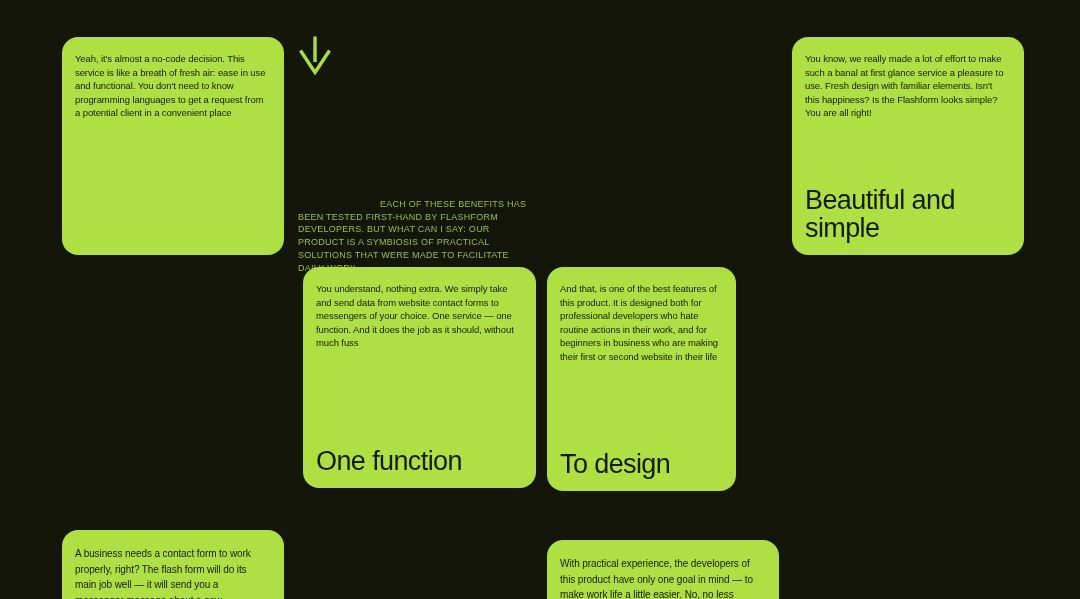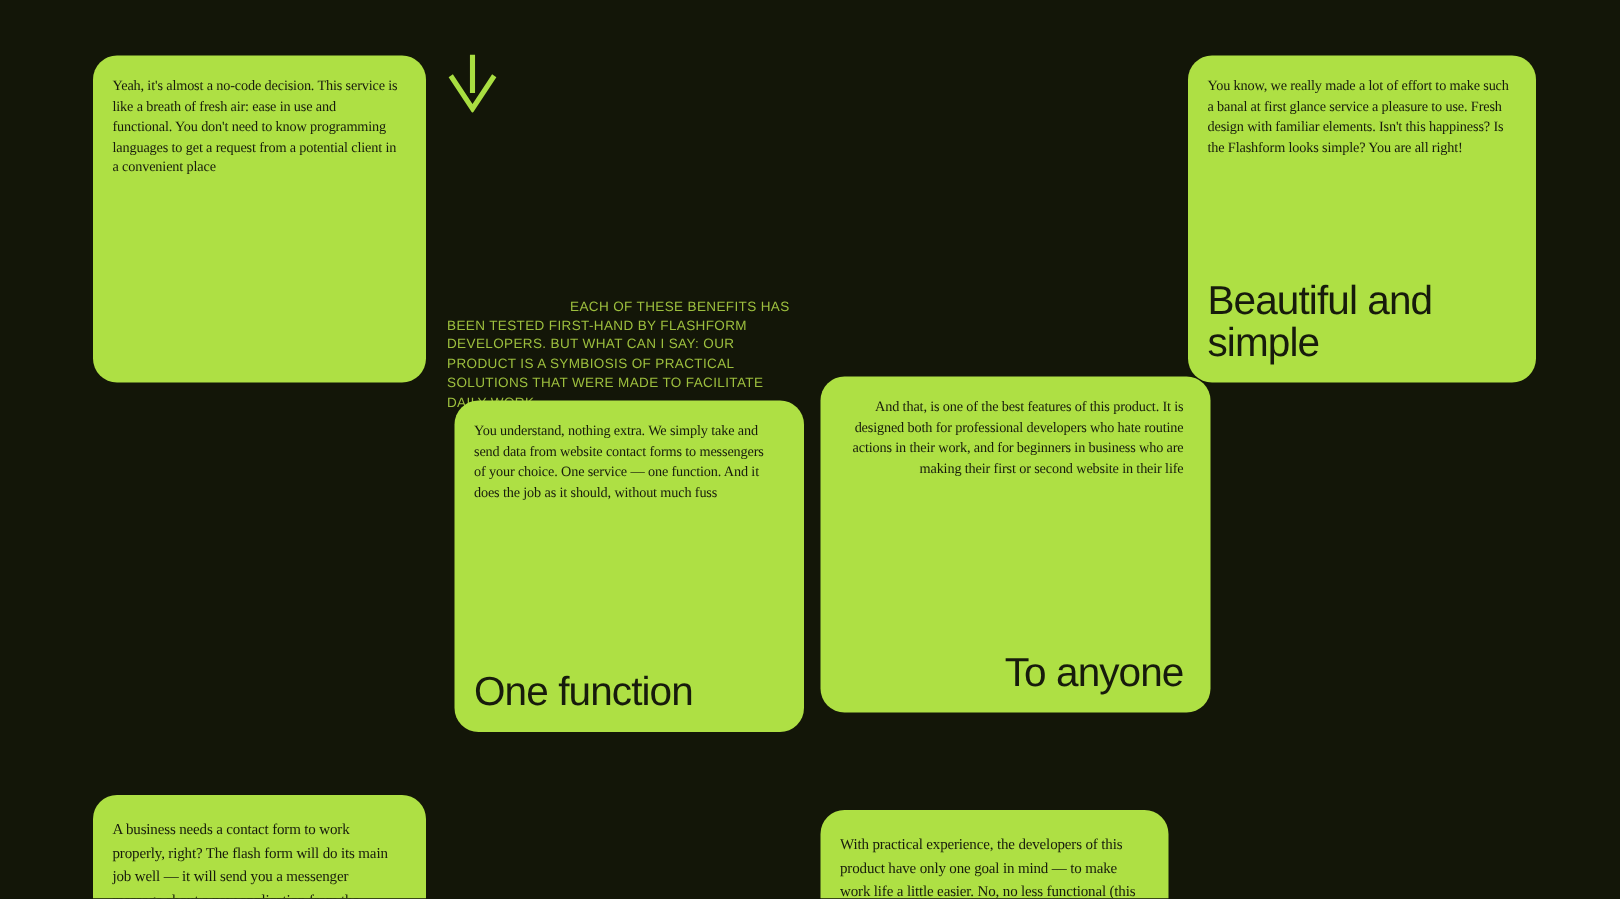--- a/index.html
+++ b/index.html
@@ -19,34 +19,33 @@
     display: flex;
     flex-direction: column;
     padding: 15px 18px 13px 13px;
     overflow: hidden;
   }
   .card-body {
     color: #171B0C;
     font-size: 9.5px;
     line-height: 13.6px;
     letter-spacing: -0.1px;
-    font-family: Liberation Serif, serif;
   }
   .card-title {
     margin-top: auto;
     color: #171B0C;
     font-size: 27px;
     line-height: 28px;
     font-weight: 400;
     letter-spacing: -0.6px;
   }
   .card-1 { left: 62px;  top: 37px;  width: 222px; height: 218px; }
   .card-2 { left: 792px; top: 37px;  width: 232px; height: 218px; }
   .card-3 { left: 303px; top: 267px; width: 233px; height: 221px; }
-  .card-4 { left: 547px; top: 251px; width: 260px; height: 224px; text-align: right; }
+  .card-4 { left: 547px; top: 267px; width: 189px; height: 224px; }
   .card-5 { left: 62px;  top: 530px; width: 222px; height: 180px; padding-top: 16px; }
   .card-6 { left: 547px; top: 540px; width: 232px; height: 170px; padding-top: 16px; }
   .card-5 .card-body, .card-6 .card-body {
     font-size: 10px;
     line-height: 15.6px;
   }
   .intro-arrow {
     position: absolute;
     left: 298px;
     top: 35px;
@@ -90,21 +89,21 @@
     <h2 class="card-title">One function</h2>
   </section>
 
   <section class="card card-2">
     <p class="card-body">You know, we really made a lot of effort to make such a banal at first glance service a pleasure to use. Fresh design with familiar elements. Isn't this happiness? Is the Flashform looks simple? You are all right!</p>
     <h2 class="card-title">Beautiful and simple</h2>
   </section>
 
   <section class="card card-4">
     <p class="card-body">And that, is one of the best features of this product. It is designed both for professional developers who hate routine actions in their work, and for beginners in business who are making their first or second website in their life</p>
-    <h2 class="card-title">To anyone</h2>
+    <h2 class="card-title">To design</h2>
   </section>
 
   <section class="card card-5">
     <p class="card-body">A business needs a contact form to work properly, right? The flash form will do its main job well — it will send you a messenger message about a new application from the website as soon</p>
   </section>
 
   <section class="card card-6">
     <p class="card-body">With practical experience, the developers of this product have only one goal in mind — to make work life a little easier. No, no less functional (this</p>
   </section>
 

